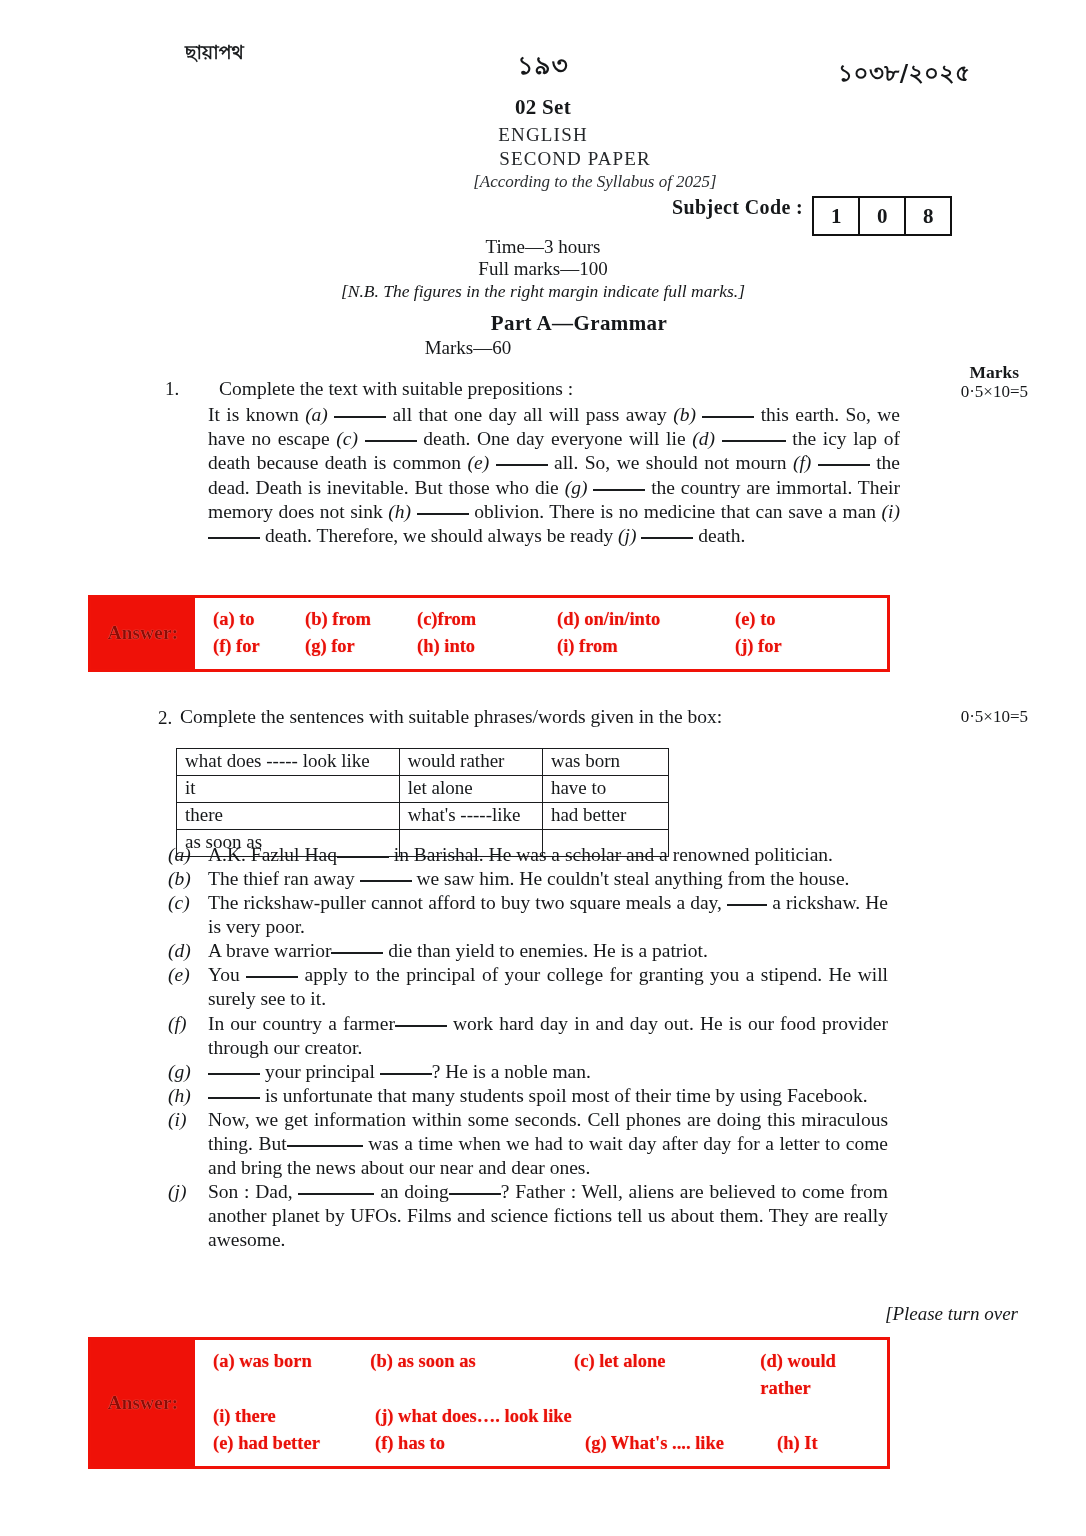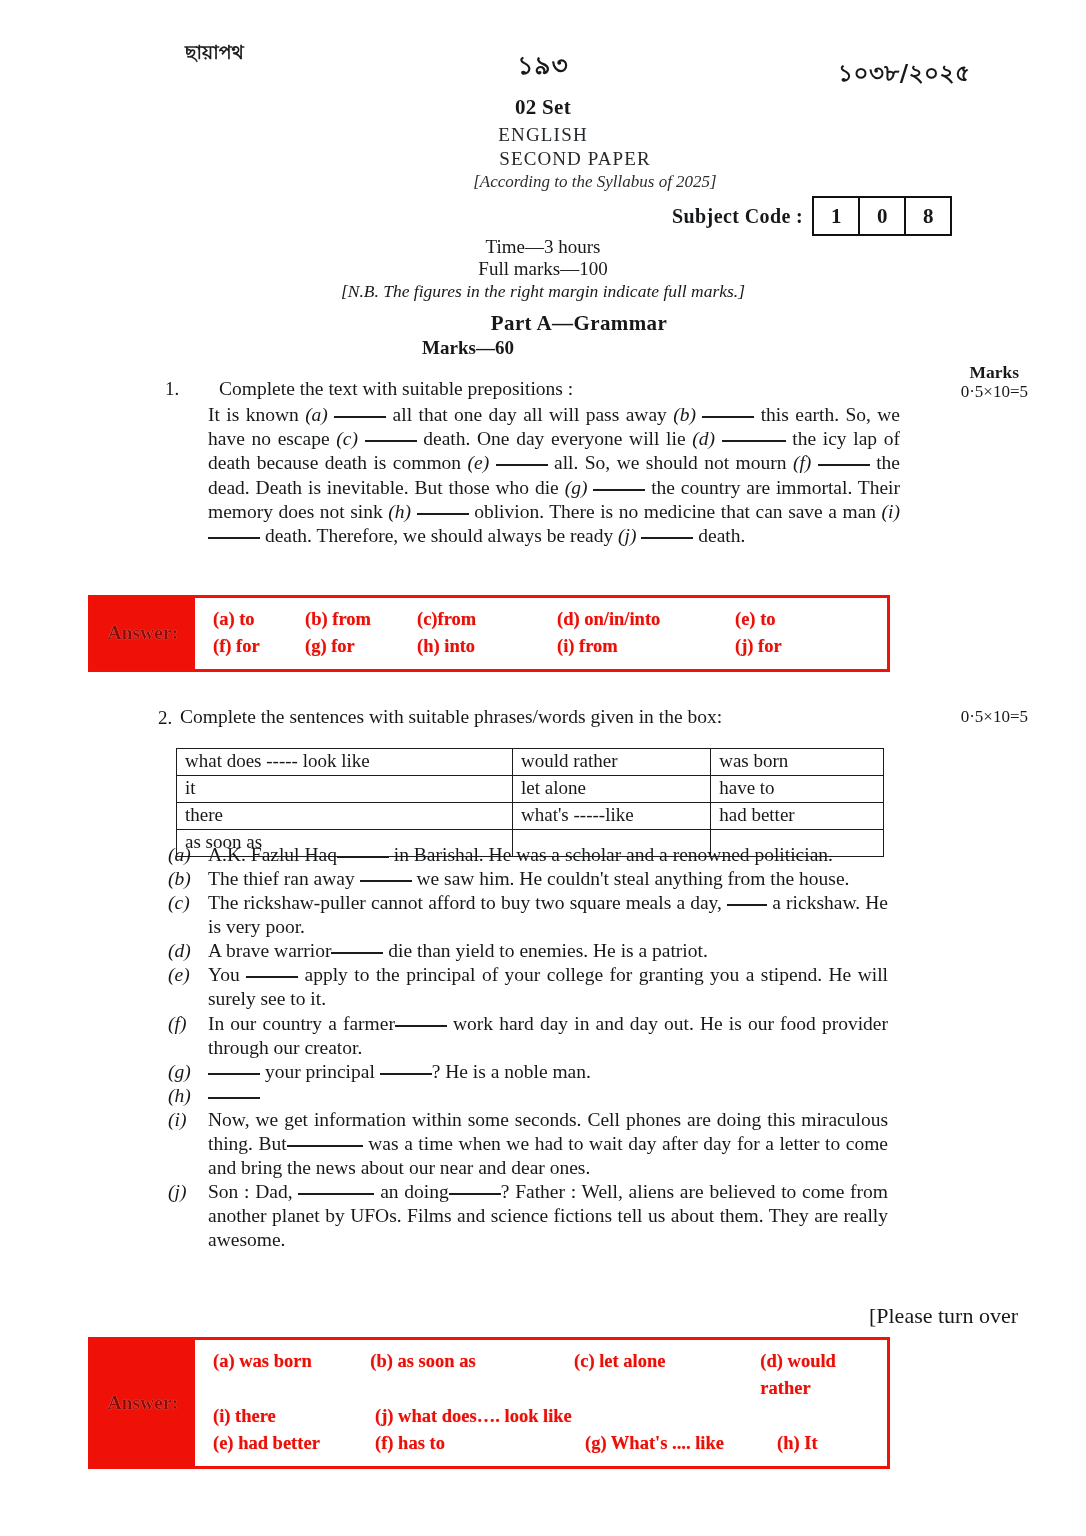--- a/index.html
+++ b/index.html
@@ -26,33 +26,33 @@
   #setline{left:0;top:95px;width:1086px;font-size:21px;font-weight:bold;letter-spacing:.3px;}
   #subject{left:0;top:124px;width:1086px;font-size:19px;letter-spacing:1.2px;color:#25282b;}
   #paperkind{left:0;top:148px;width:1086px;font-size:19px;letter-spacing:1.1px;color:#25282b;padding-left:32px;}
   #syllabus{left:8px;top:172px;width:1086px;font-size:17px;font-style:italic;color:#2a2d30;padding-left:44px;}
 
   #board{left:82px;top:183px;width:330px;text-align:center;
          font-family:"DejaVu Sans", sans-serif;font-weight:bold;font-size:44px;
          font-style:italic;color:#ee1b10;letter-spacing:1px;
          text-shadow:1px 1px 0 #ff6a5c, -1px 0 0 #ffd9d4;}
 
-  #codewrap{left:672px;top:196px;display:flex;align-items:center;gap:9px;}
+  #codewrap{left:672px;top:196px;display:flex;align-items:flex-start;gap:9px;}
   #codelabel{font-size:20px;font-weight:bold;letter-spacing:.4px;}
   #codeboxes{display:flex;border:2.5px solid #111;}
   #codeboxes .cell{width:44px;height:36px;line-height:36px;text-align:center;
       font-size:21px;font-weight:bold;border-right:2.5px solid #111;}
   #codeboxes .cell:last-child{border-right:none;}
 
   #time{left:0;top:236px;width:1086px;font-size:19px;}
   #fullmarks{left:0;top:258px;width:1086px;font-size:19px;}
   #nb{left:0;top:281px;width:1086px;font-size:17.5px;font-style:italic;}
 
   #partA{left:0;top:311px;width:1086px;font-size:21px;font-weight:bold;letter-spacing:.4px;padding-left:36px;}
-  #partAmarks{left:0;top:337px;width:936px;font-size:19px;font-weight:bold;}
+  #partAmarks{left:0;top:337px;width:936px;font-size:19px;}
 
   
   .marksmargin{right:58px;text-align:center;font-size:17px;line-height:1.15;}
   .marksmargin .mk{font-weight:bold;font-size:17.5px;}
 
   
   .qnum{font-size:19px;}
   .qtext{font-size:19.5px;}
 
   #q1num{left:165px;top:378px;}
@@ -77,33 +77,33 @@
   #ans1 .c2{width:112px;}
   #ans1 .c3{width:140px;}
   #ans1 .c4{width:178px;}
   #ans1 .c5{width:auto;}
 
   
   #q2num{left:158px;top:707px;}
   #q2stem{left:180px;top:705px;width:660px;font-size:19.5px;line-height:1.22;}
   #q2marks{top:707px;}
 
-  #wordbox{left:176px;top:748px;width:708px;border-collapse:collapse;
+  #wordbox{left:176px;top:748px;width:493px;border-collapse:collapse;
            font-size:19px;}
   #wordbox td{border:1.6px solid #1a1c1e;padding:1px 8px 3px;height:21px;}
   #wordbox td.c1{width:300px;}
   #wordbox td.c2{width:170px;}
   #wordbox td.c3{width:146px;}
 
   #q2list{left:168px;top:843px;width:720px;font-size:19.5px;line-height:1.235;}
   #q2list .item{display:flex;margin-bottom:0px;}
   #q2list .lab{flex:0 0 40px;font-style:italic;}
   #q2list .txt{flex:1;text-align:justify;}
 
-  #turnover{right:68px;top:1303px;font-size:22px;}
+  #turnover{right:68px;top:1303px;font-size:19px;font-style:italic;}
 
   #ans2{left:88px;top:1337px;width:796px;}
   #ans2 .c1{width:162px;}
   #ans2 .c2{width:210px;}
   #ans2 .c3{width:192px;}
   #ans2 .c4{width:auto;}
 
   .u{display:inline-block;border-bottom:2px solid #1a1c1e;vertical-align:3px;}
   .u40{width:40px;} .u52{width:52px;} .u64{width:64px;} .u76{width:76px;}
 </style>
@@ -232,21 +232,21 @@
       <div class="txt"><span>In our country a farmer</span><span class="u u52"></span><span> work hard day in and day out. He is our food provider through our creator.</span></div>
     </div>
 
     <div class="item">
       <div class="lab">(g)</div>
       <div class="txt"><span class="u u52"></span><span> your principal </span><span class="u u52"></span><span>? He is a noble man.</span></div>
     </div>
 
     <div class="item">
       <div class="lab">(h)</div>
-      <div class="txt"><span class="u u52"></span></div>
+      <div class="txt"><span class="u u52"></span><span> is unfortunate that many students spoil most of their time by using Facebook.</span></div>
     </div>
 
     <div class="item">
       <div class="lab">(i)</div>
       <div class="txt"><span>Now, we get information within some seconds. Cell phones are doing this miraculous thing. But</span><span class="u u76"></span><span> was a time when we had to wait day after day for a letter to come and bring the news about our near and dear ones.</span></div>
     </div>
 
     <div class="item">
       <div class="lab">(j)</div>
       <div class="txt"><span>Son : Dad, </span><span class="u u76"></span><span> an doing</span><span class="u u52"></span><span>? Father : Well, aliens are believed to come from another planet by UFOs. Films and science fictions tell us about them. They are really awesome.</span></div>

